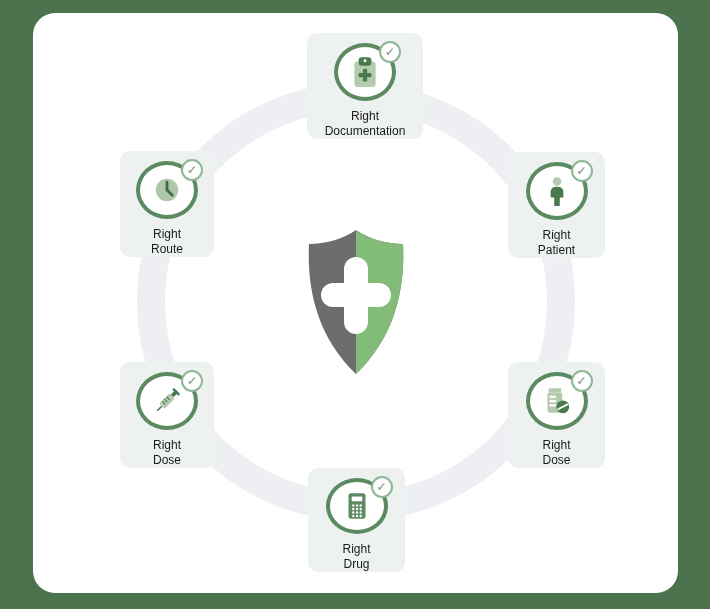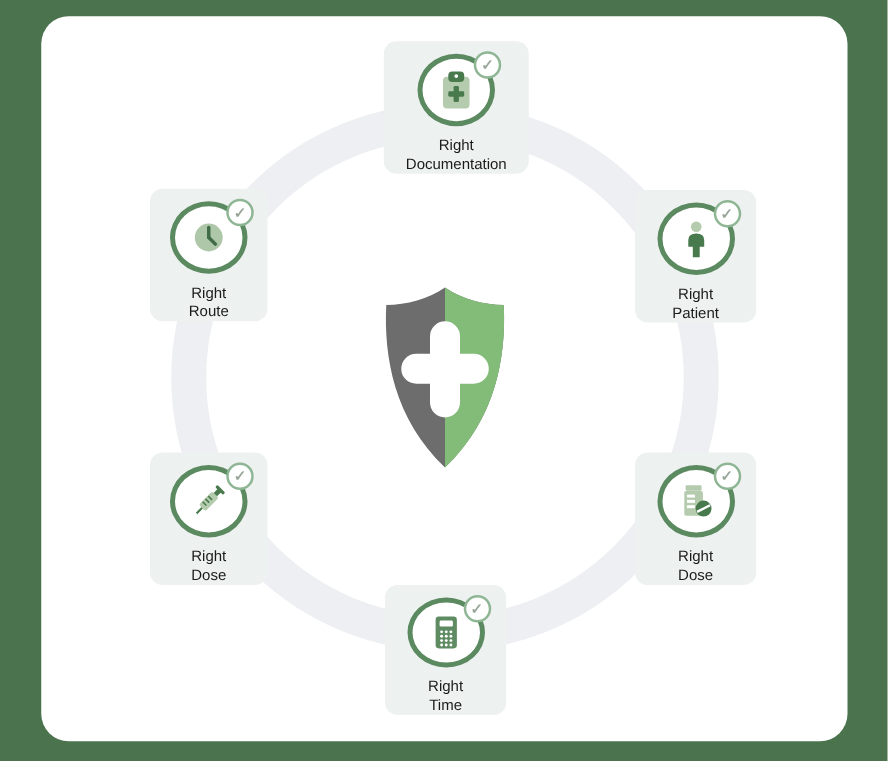--- a/index.html
+++ b/index.html
@@ -133,21 +133,21 @@
         <circle cx="16" cy="22.1" r="1.1" fill="#ffffff"></circle>
         <circle cx="19.5" cy="22.1" r="1.1" fill="#ffffff"></circle>
       <circle cx="12.5" cy="25.4" r="1.1" fill="#ffffff"></circle>
         <circle cx="16" cy="25.4" r="1.1" fill="#ffffff"></circle>
         <circle cx="19.5" cy="25.4" r="1.1" fill="#ffffff"></circle>
     </svg>
     <div class="check-badge">✓</div>
   </div>
   <div class="node-label">
     <span>Right</span>
-    <span>Time</span>
+    <span>Drug</span>
   </div>
 </div>
 
 <div class="node-card card-route">
   <div class="icon-circle">
     <svg width="34" height="34" viewBox="0 0 32 32">
       <g transform="rotate(-45 16 16)">
         <line x1="3" y1="16" x2="9" y2="16" stroke="#497a4e" stroke-width="1.6"></line>
         <rect x="9" y="12.5" width="14" height="7" rx="1.5" fill="#b5cbae"></rect>
         <line x1="12.5" y1="13" x2="12.5" y2="17" stroke="#497a4e" stroke-width="1.2"></line>

